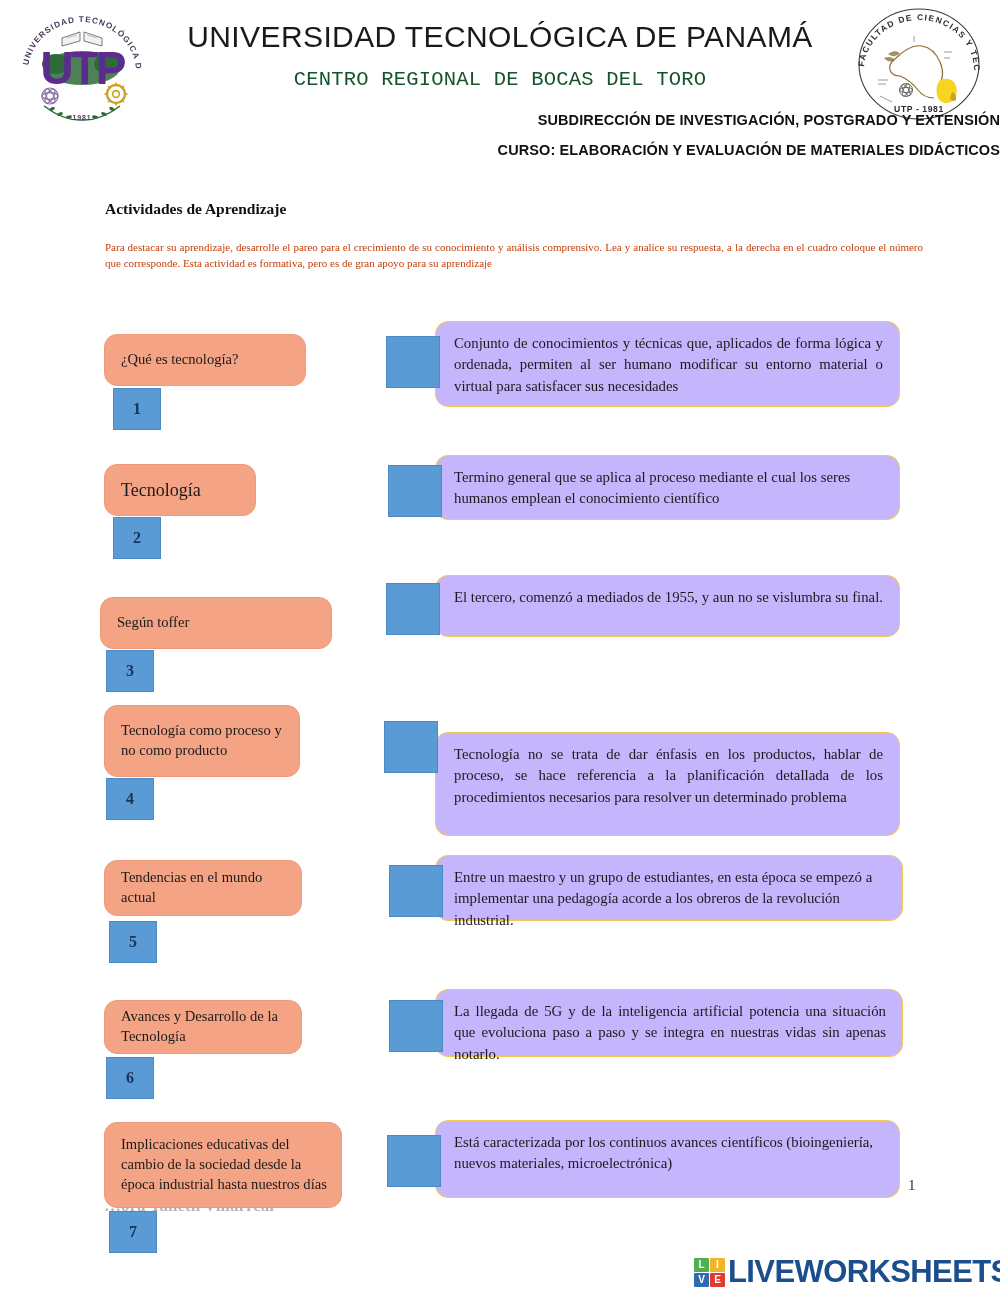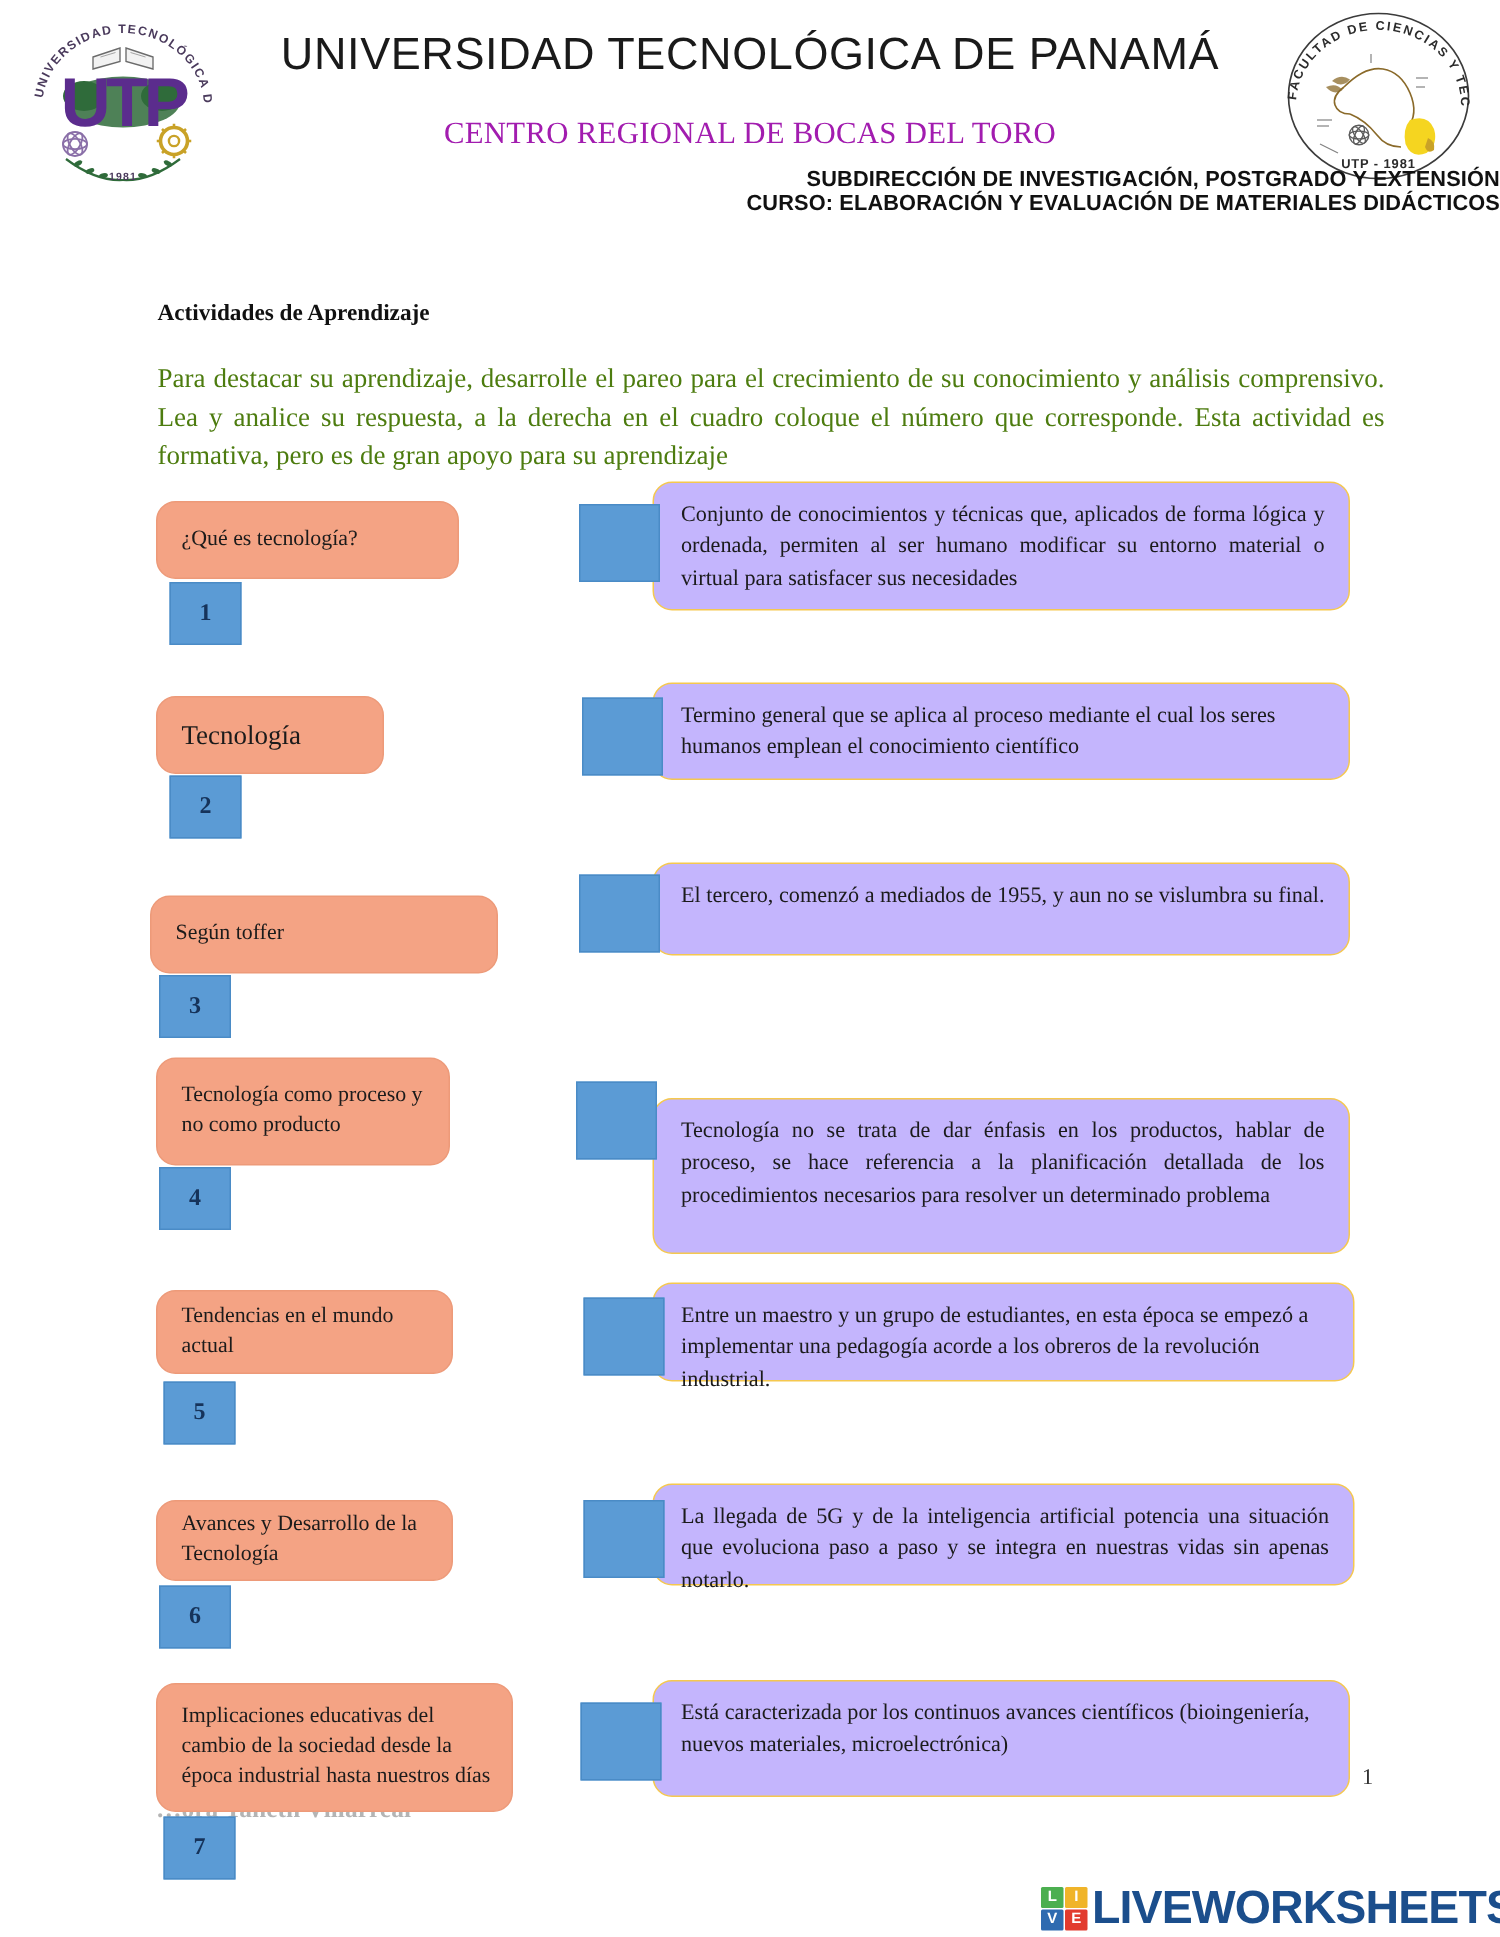--- a/index.html
+++ b/index.html
@@ -43,61 +43,61 @@
     text-align: center;
   }
   .univ-title {
     font-family: "Liberation Sans", sans-serif;
     font-size: 30px;
     letter-spacing: 0.4px;
     color: #1a1a1a;
     white-space: nowrap;
   }
   .center-title {
-    font-family: Liberation Serif, serif;
+    font-family: Liberation Mono, monospace;
     font-size: 20.5px;
     letter-spacing: 0.2px;
-    color: #a21caf;
-    margin-top: 24px;
+    color: #14532d;
+    margin-top: 14px;
     white-space: nowrap;
   }
 
   .subheader {
     position: absolute;
     left: 0;
     top: 112px;
     width: 1000px;
     text-align: right;
   }
   .subheader div {
     font-family: "Liberation Sans", sans-serif;
     font-size: 14.5px;
     font-weight: bold;
     color: #111;
     letter-spacing: 0.1px;
   }
-  .subheader div + div { }
+  .subheader div + div { margin-top: 14px; }
 
   
   .intro {
     position: absolute;
     left: 105px;
     top: 200px;
     width: 818px;
   }
   .intro-title {
     font-size: 15.5px;
     font-weight: bold;
     color: #111;
     margin-bottom: 22px;
   }
   .intro-body {
-    font-size: 18px;
+    font-size: 11px;
     line-height: 1.42;
-    color: #4d7c0f;
+    color: #c2410c;
     text-align: justify;
   }
 
   
   .exercise {
     position: absolute;
     left: 0;
     top: 0;
     width: 1000px;
     height: 1291px;

